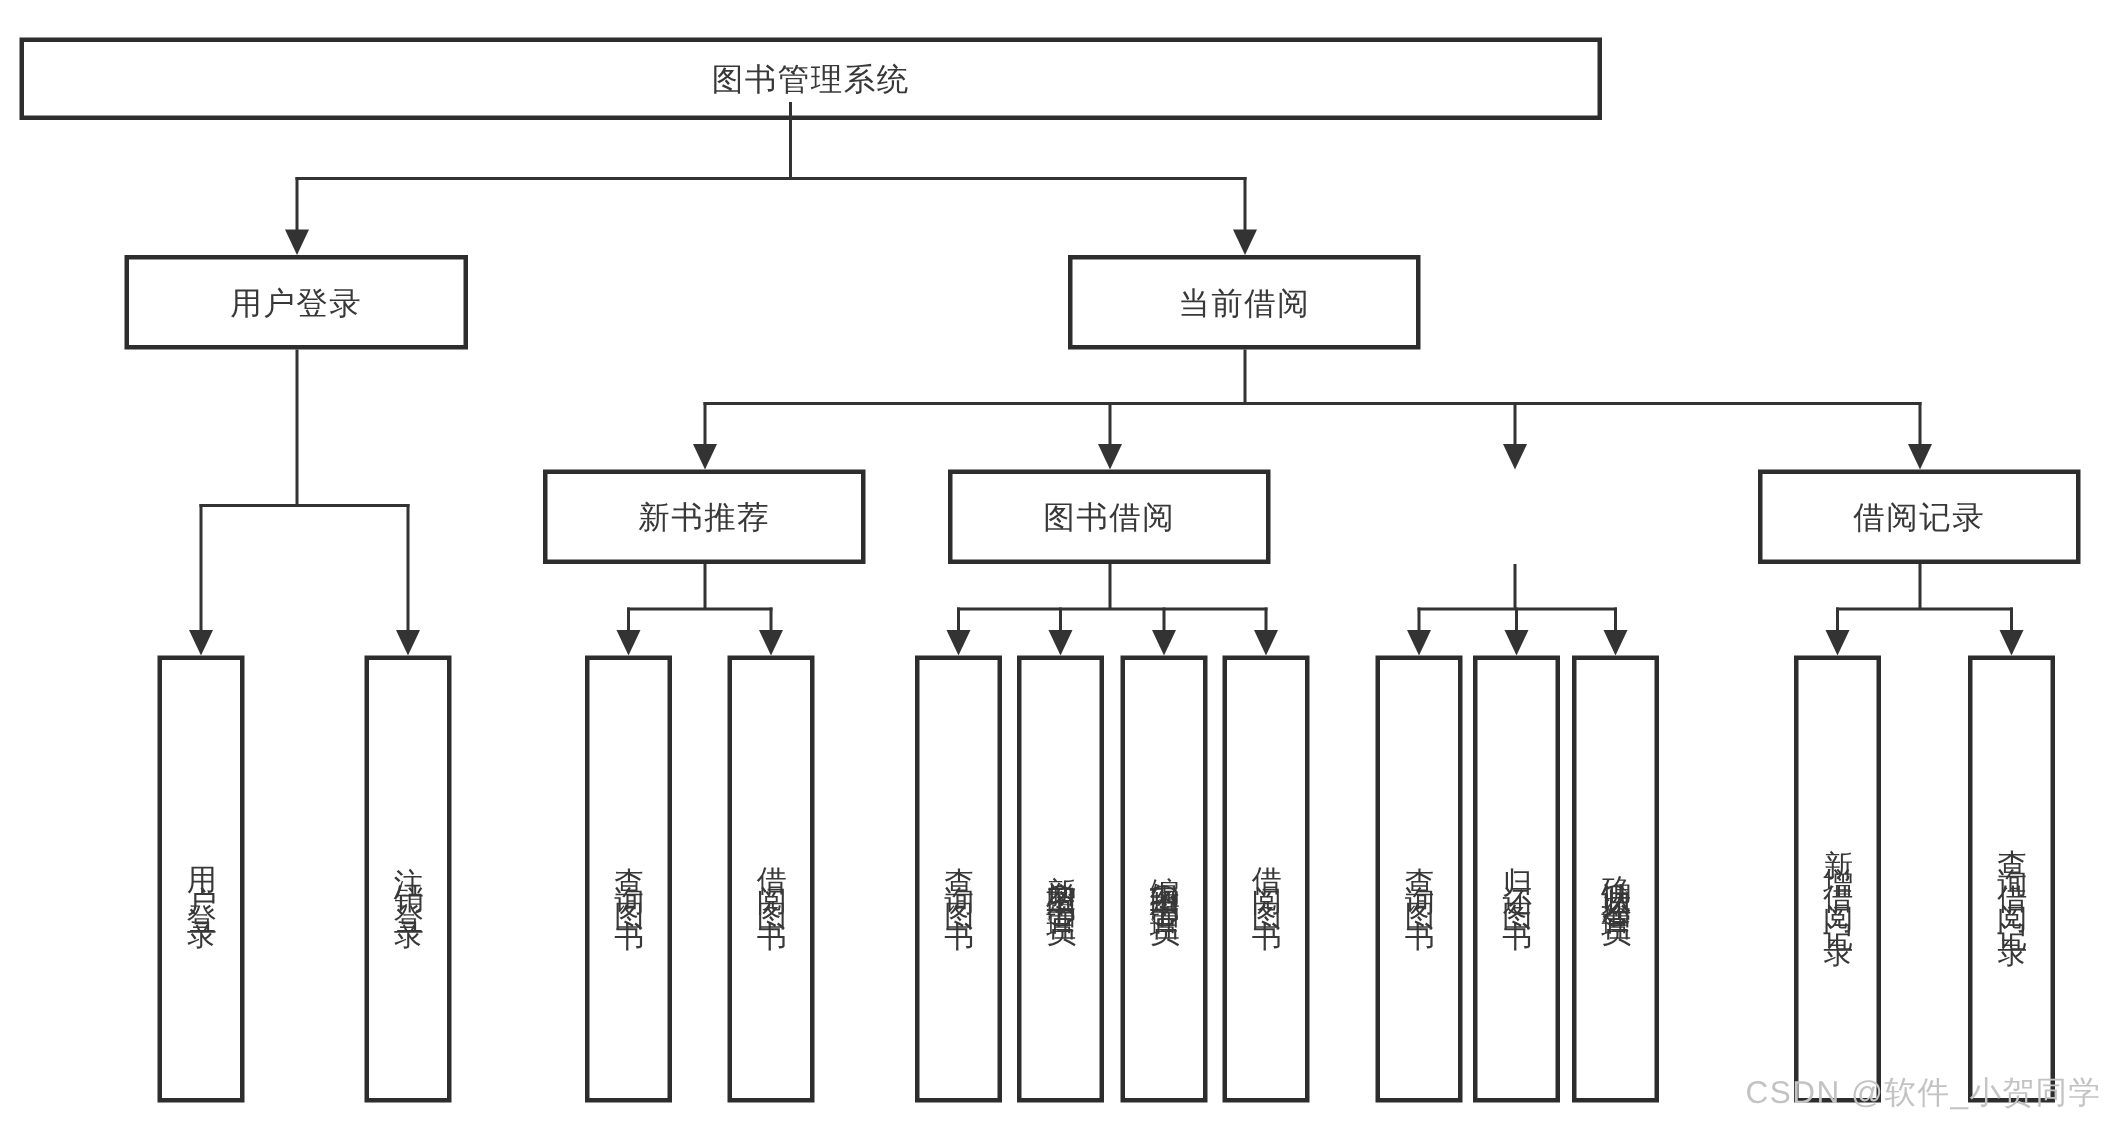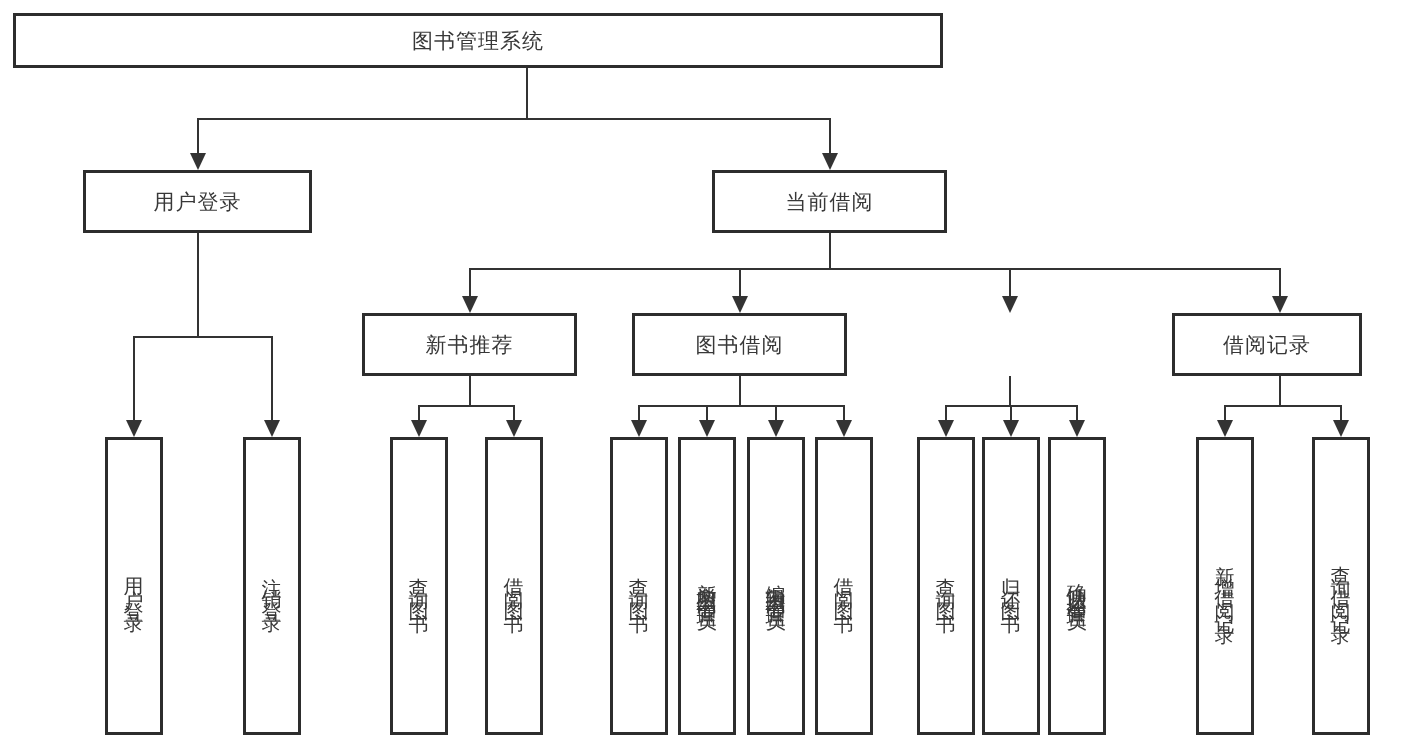--- a/index.html
+++ b/index.html
@@ -31,21 +31,21 @@
   .watermark{
     position:absolute;top:714px;right:4px;z-index:10;
     font-size:21px;color:#c3c3c3;letter-spacing:1px;
   }
 </style>
 </head>
 <body>
 
 <div id="stage">
 
-  <div class="node" style="left:13px;top:13px;width:930px;height:55px">
+  <div class="node" style="left:13px;top:25px;width:1055px;height:55px">
     <span>图书管理系统</span>
   </div>
 
   <div class="vl" style="left:526px;top:68px;height:51px"></div>
   <div class="hl" style="left:197px;top:118px;width:634px"></div>
   <div class="vl" style="left:197px;top:118px;height:37px"></div>
   <div class="ah" style="left:190px;top:153px"></div>
   <div class="vl" style="left:829px;top:118px;height:37px"></div>
   <div class="ah" style="left:822px;top:153px"></div>
 
@@ -73,21 +73,21 @@
   <div class="ah" style="left:1002px;top:296px"></div>
   <div class="vl" style="left:1279px;top:268px;height:30px"></div>
   <div class="ah" style="left:1272px;top:296px"></div>
 
   <div class="node" style="left:632px;top:313px;width:215px;height:63px">
     <span>图书借阅</span>
   </div>
   <div class="node" style="left:362px;top:313px;width:215px;height:63px">
     <span>新书推荐</span>
   </div>
-  <div class="node" style="left:1172px;top:313px;width:190px;height:63px">
+  <div class="node" style="left:1172px;top:313px;width:215px;height:63px">
     <span>借阅记录</span>
   </div>
 
   <div class="vl" style="left:469px;top:376px;height:30px"></div>
   <div class="hl" style="left:418px;top:405px;width:97px"></div>
   <div class="vl" style="left:418px;top:405px;height:17px"></div>
   <div class="ah" style="left:411px;top:420px"></div>
   <div class="vl" style="left:513px;top:405px;height:17px"></div>
   <div class="ah" style="left:506px;top:420px"></div>
 
@@ -155,14 +155,15 @@
     <span class="vtxt">确认归还（管理员）</span>
   </div>
 
   <div class="leaf" style="left:1196px;top:437px">
     <span class="vtxt">新增借阅记录</span>
   </div>
   <div class="leaf" style="left:1312px;top:437px">
     <span class="vtxt">查询借阅记录</span>
   </div>
 
+  <div class="watermark">CSDN @软件_小贺同学</div>
 
 </div>
 
 </body></html>

